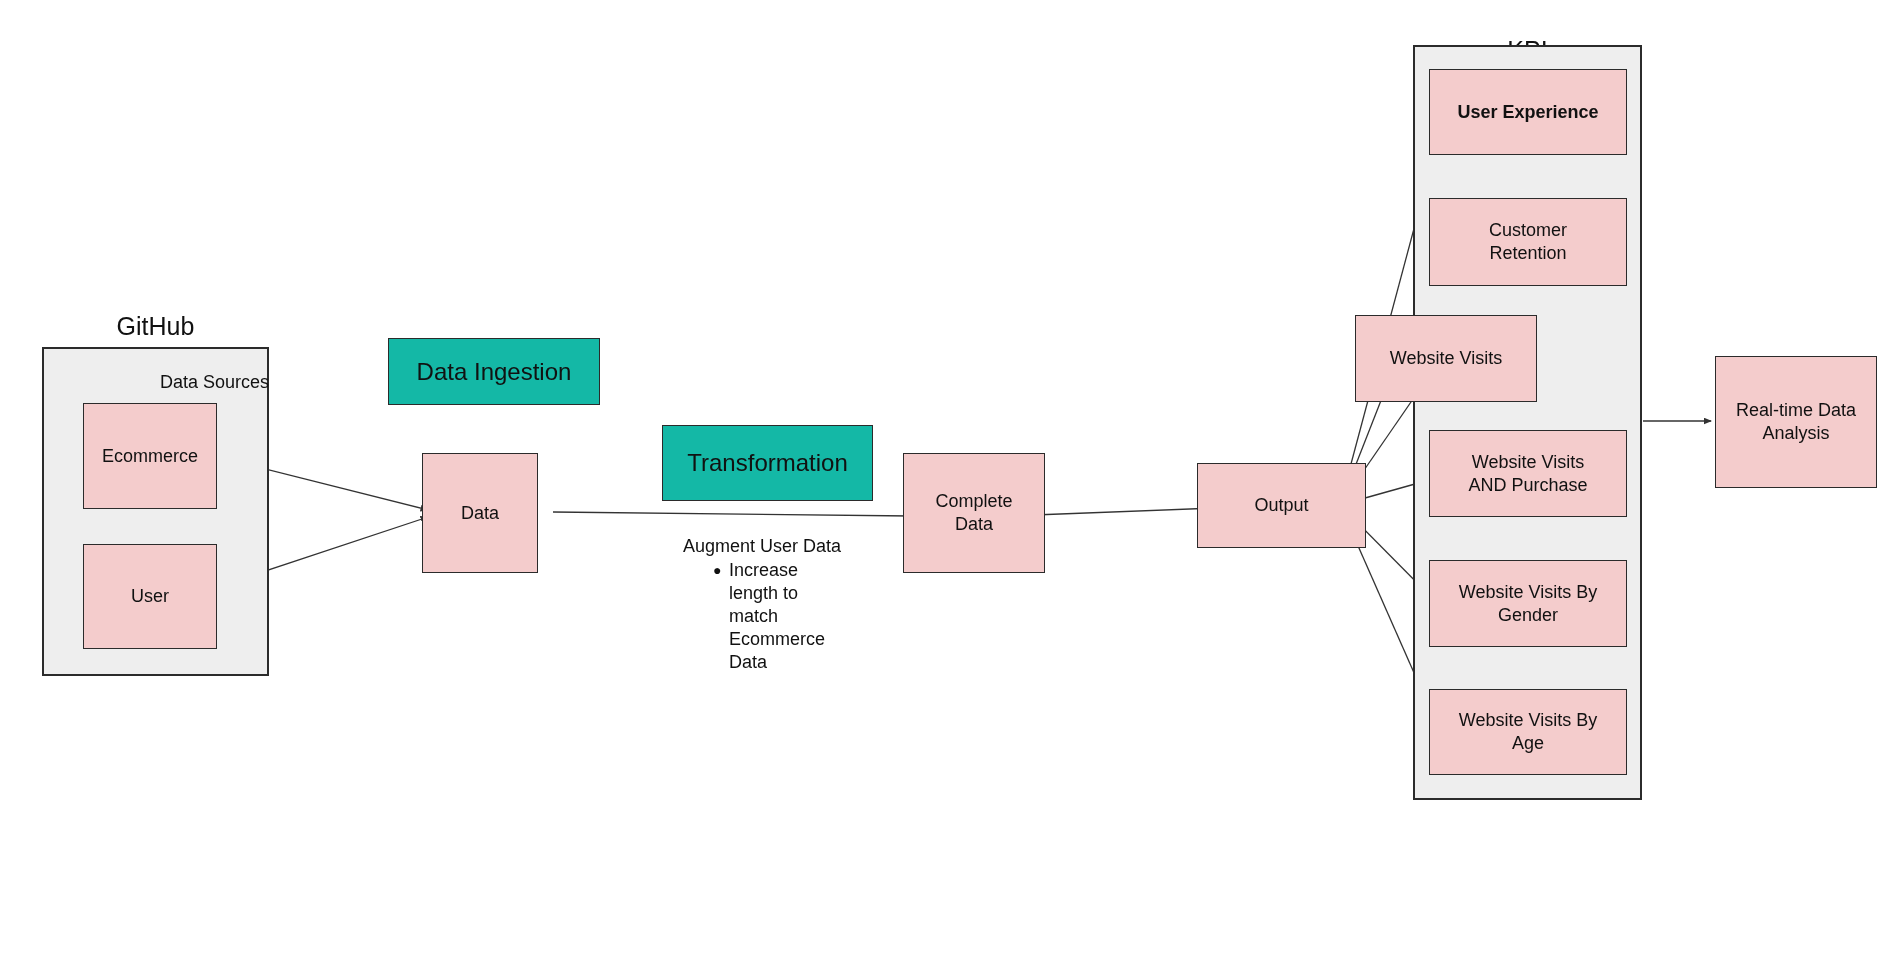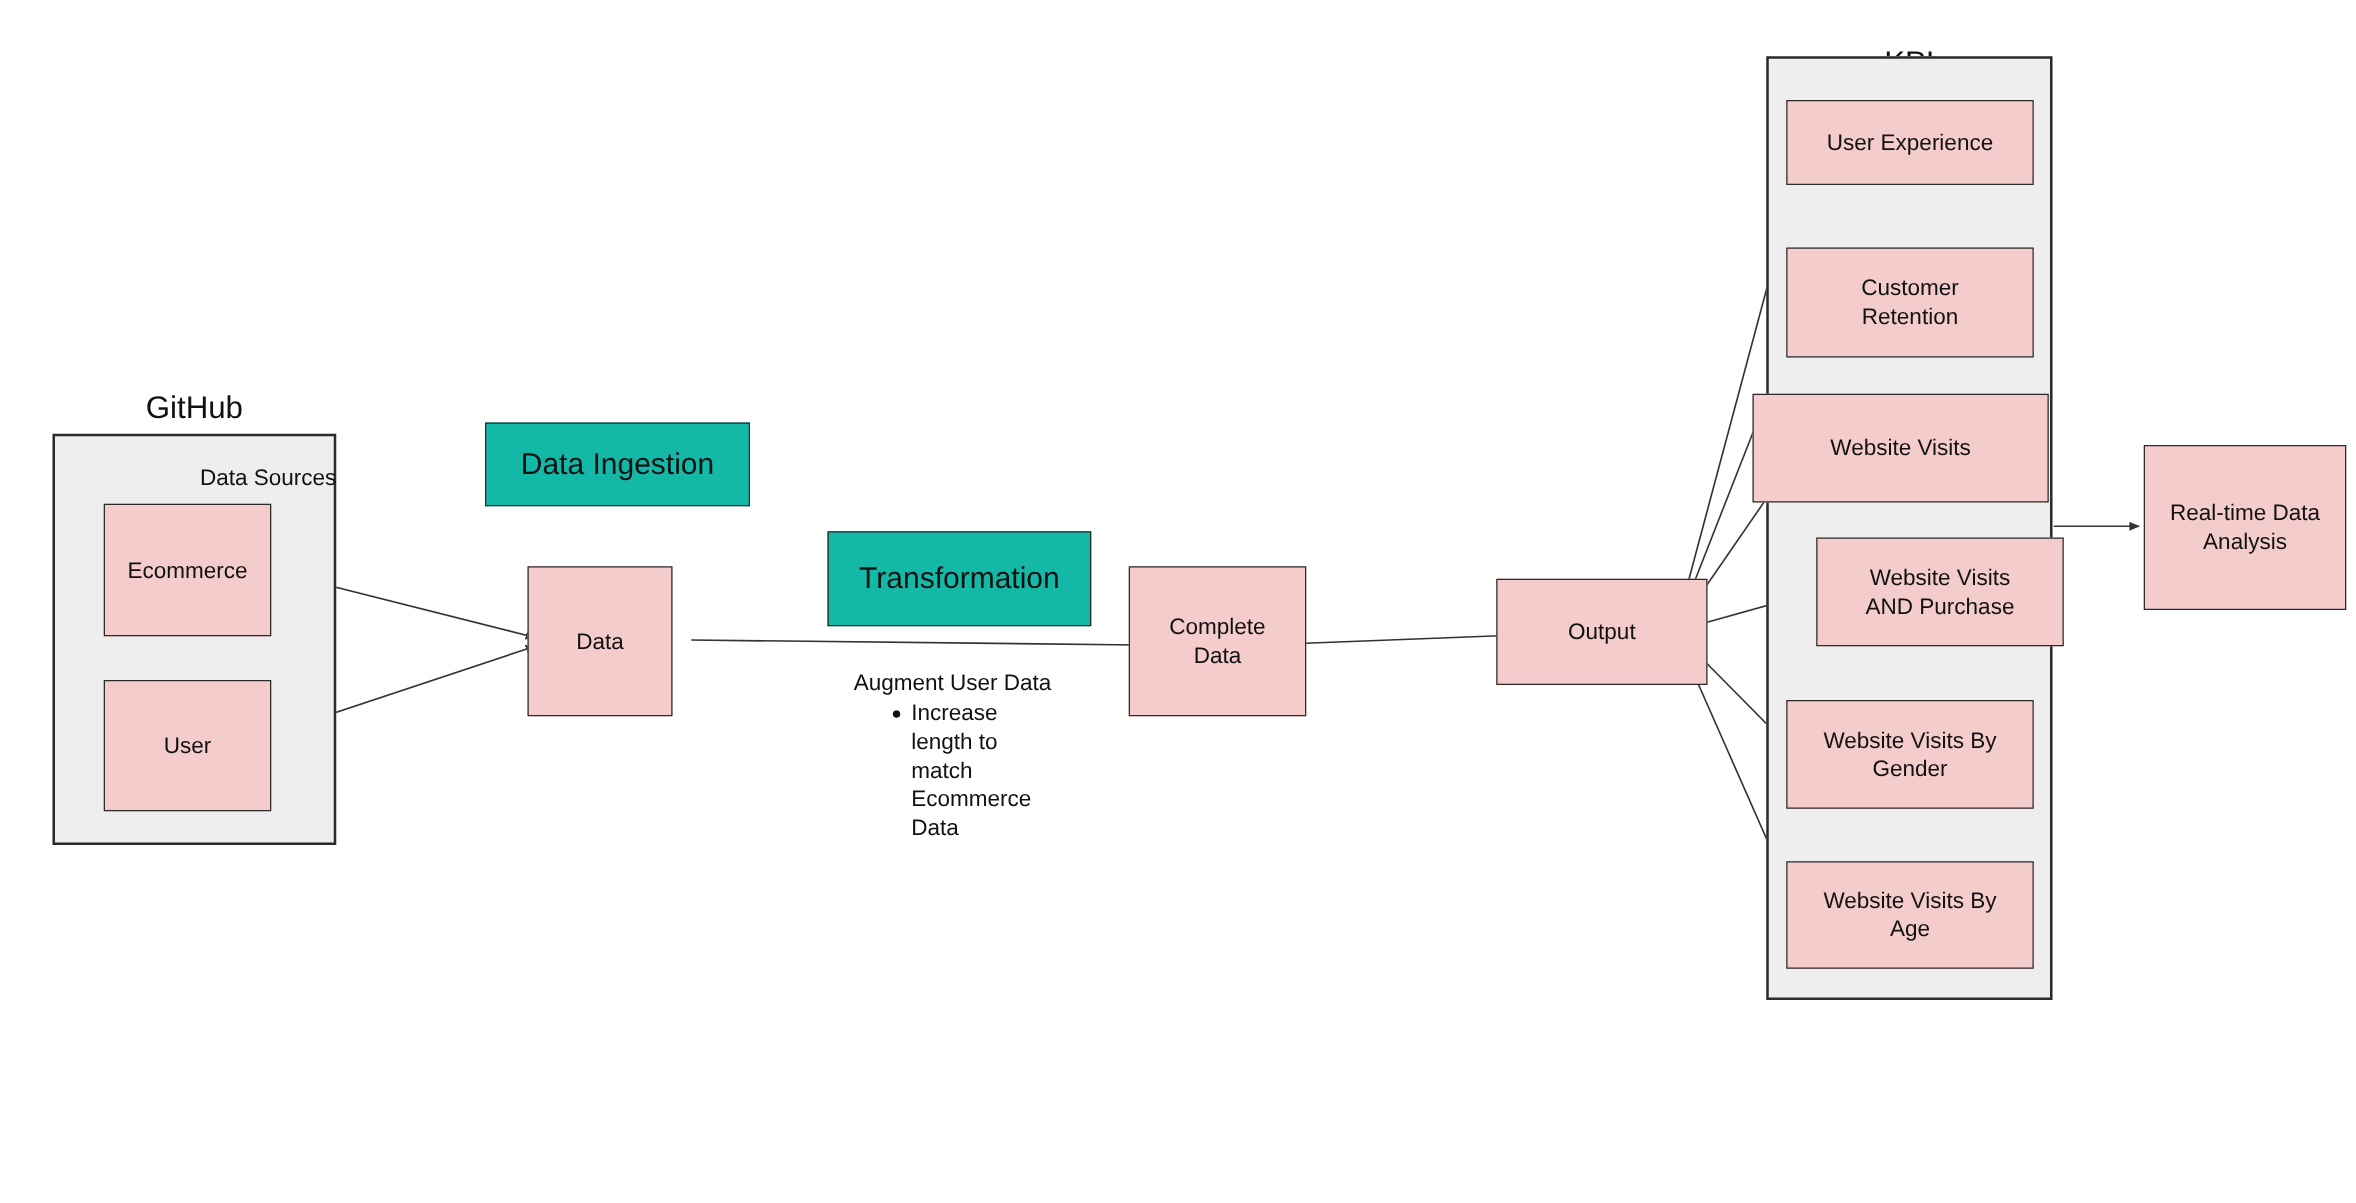--- a/index.html
+++ b/index.html
@@ -93,30 +93,30 @@
     <div class="heading">Augment User Data</div>
     <div class="bullet-row">
       <span class="bullet-glyph">●</span>
       <span class="bullet-text">Increase length to match Ecommerce Data</span>
     </div>
   </div>
 
   <div class="abs group-title" style="left:1413px;top:9px;width:229px;margin-top:28px;">KPI</div>
   <div class="abs group-container" style="left:1413px;top:45px;width:229px;height:755px;"></div>
 
-  <div class="abs node" style="left:1429px;top:80px;width:198px;height:68px;">
+  <div class="abs node" style="left:1429px;top:69px;width:198px;height:86px;font-weight:bold;">
     <span class="lbl" style="max-width:150px;">User Experience</span>
   </div>
   <div class="abs node" style="left:1429px;top:198px;width:198px;height:88px;">
     <span class="lbl" style="max-width:150px;">Customer Retention</span>
   </div>
-  <div class="abs node" style="left:1402px;top:315px;width:237px;height:87px;">
+  <div class="abs node" style="left:1355px;top:315px;width:182px;height:87px;">
     <span class="lbl" style="max-width:150px;">Website Visits</span>
   </div>
-  <div class="abs node" style="left:1429px;top:430px;width:198px;height:87px;margin-left:24px;">
+  <div class="abs node" style="left:1429px;top:430px;width:198px;height:87px;">
     <span class="lbl" style="max-width:150px;">Website Visits AND Purchase</span>
   </div>
   <div class="abs node" style="left:1429px;top:560px;width:198px;height:87px;">
     <span class="lbl" style="max-width:150px;">Website Visits By Gender</span>
   </div>
   <div class="abs node" style="left:1715px;top:356px;width:162px;height:132px;">
     <span class="lbl" style="max-width:135px;">Real-time Data Analysis</span>
   </div>
 
   <div class="abs node" style="left:1429px;top:689px;width:198px;height:86px;">

